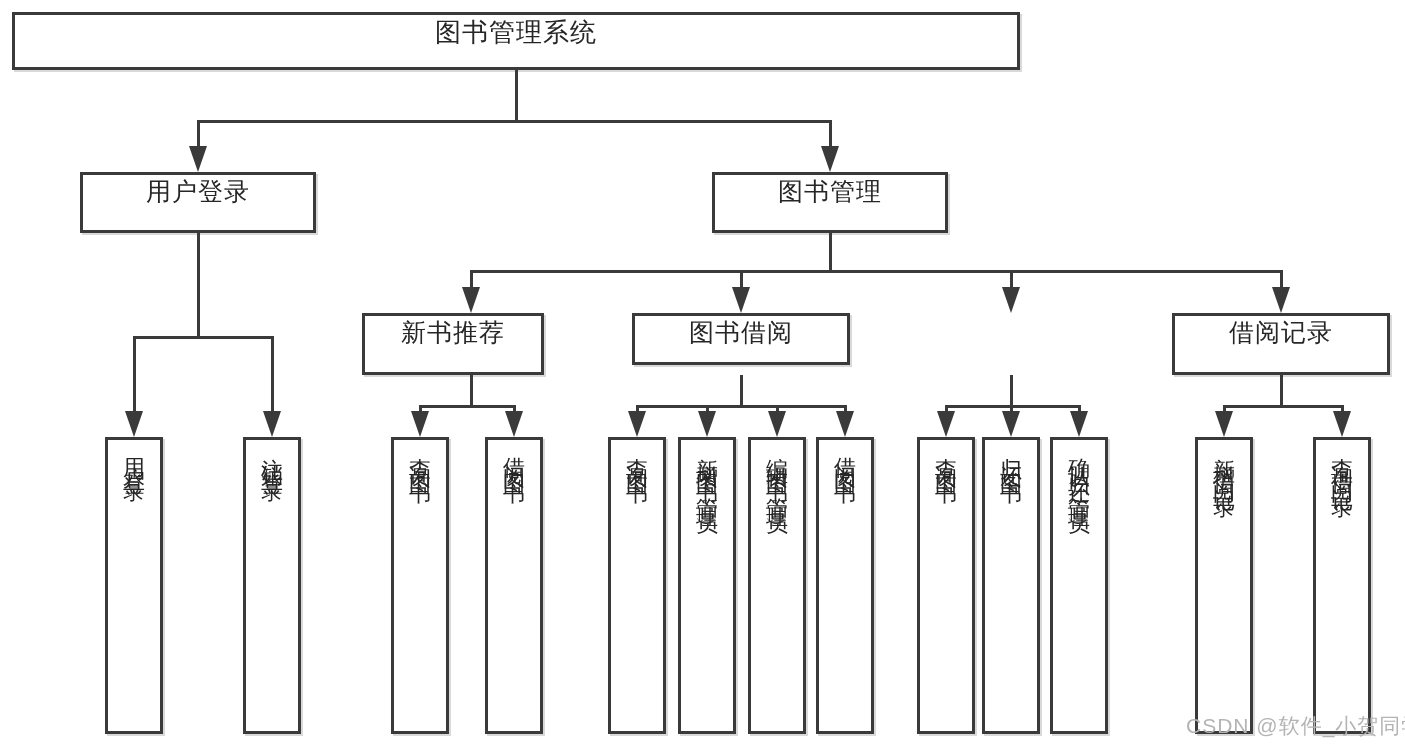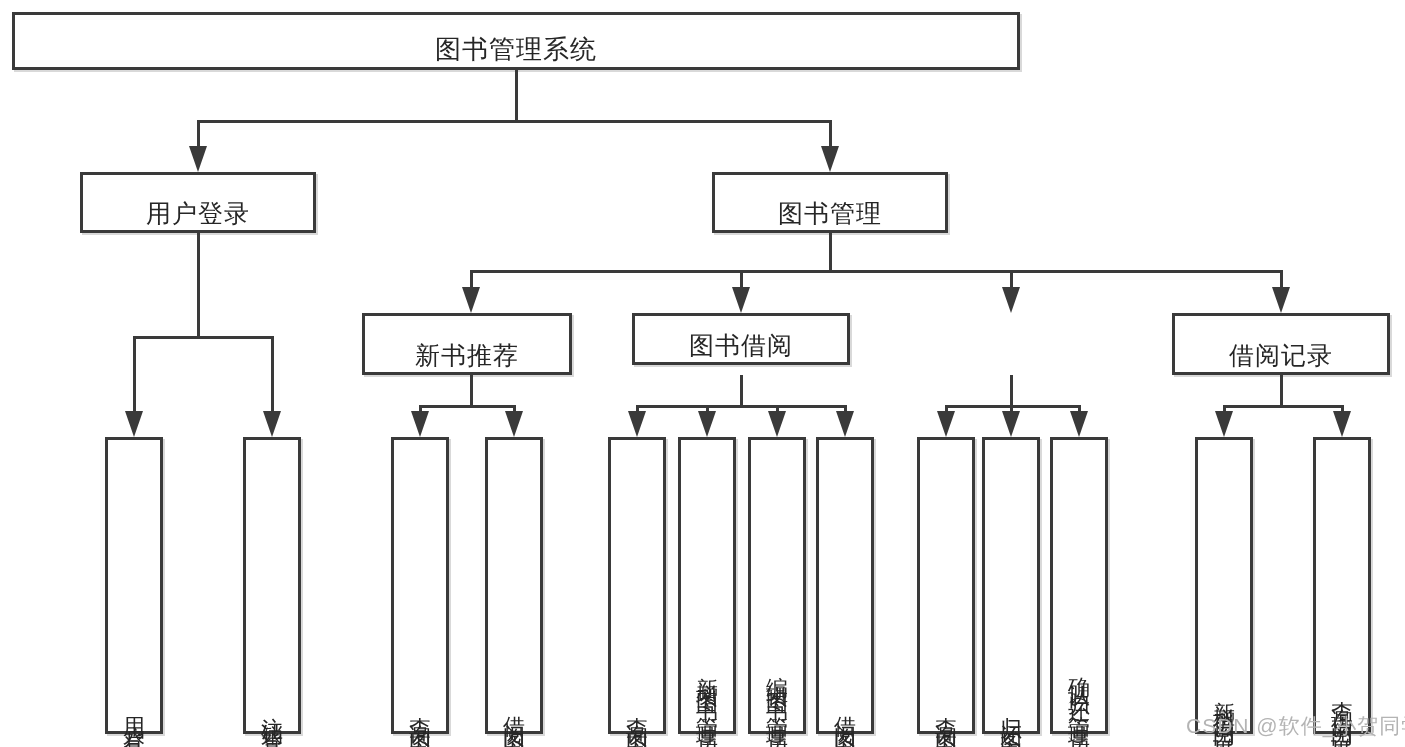--- a/index.html
+++ b/index.html
@@ -9,21 +9,21 @@
     background:#fff;
     font-family:"Liberation Sans","DejaVu Sans",sans-serif;
     overflow:hidden;
   }
   .box{
     position:absolute;
     box-sizing:border-box;
     background:#fff;
     border:3px solid #3a3a3a;
     box-shadow:2px 2px 0 rgba(120,120,120,.28);
-    display:flex;align-items:flex-end;justify-content:center;
+    display:flex;align-items:flex-start;justify-content:center;
     color:#262626;
   }
   .h-box{font-size:25px;letter-spacing:1px;}
   .root-box{font-size:26px;}
   .v-box span{
     writing-mode:vertical-rl;
     text-orientation:mixed;
     font-size:22px;
     letter-spacing:8px;
     line-height:1;
@@ -83,21 +83,21 @@
   <div class="hl" style="left:470px;top:270px;width:812px;"></div>
   <div class="vl" style="left:470px;top:270px;height:20px;"></div>
   <div class="vl" style="left:740px;top:270px;height:20px;"></div>
   <div class="vl" style="left:1010px;top:270px;height:20px;"></div>
   <div class="vl" style="left:1280px;top:270px;height:20px;"></div>
   <div class="arrow" style="left:462px;top:287px;"></div>
   <div class="arrow" style="left:732px;top:287px;"></div>
   <div class="arrow" style="left:1002px;top:287px;"></div>
   <div class="arrow" style="left:1272px;top:287px;"></div>
 
-  <div class="box h-box" style="left:362px;top:313px;width:210px;height:62px;">
+  <div class="box h-box" style="left:362px;top:313px;width:182px;height:62px;">
     <span>新书推荐</span>
   </div>
   <div class="box h-box" style="left:632px;top:313px;width:218px;height:52px;">
     <span>图书借阅</span>
   </div>
   <div class="box h-box" style="left:1172px;top:313px;width:218px;height:62px;">
     <span>借阅记录</span>
   </div>
 
   <div class="vl" style="left:470px;top:375px;height:30px;"></div>

